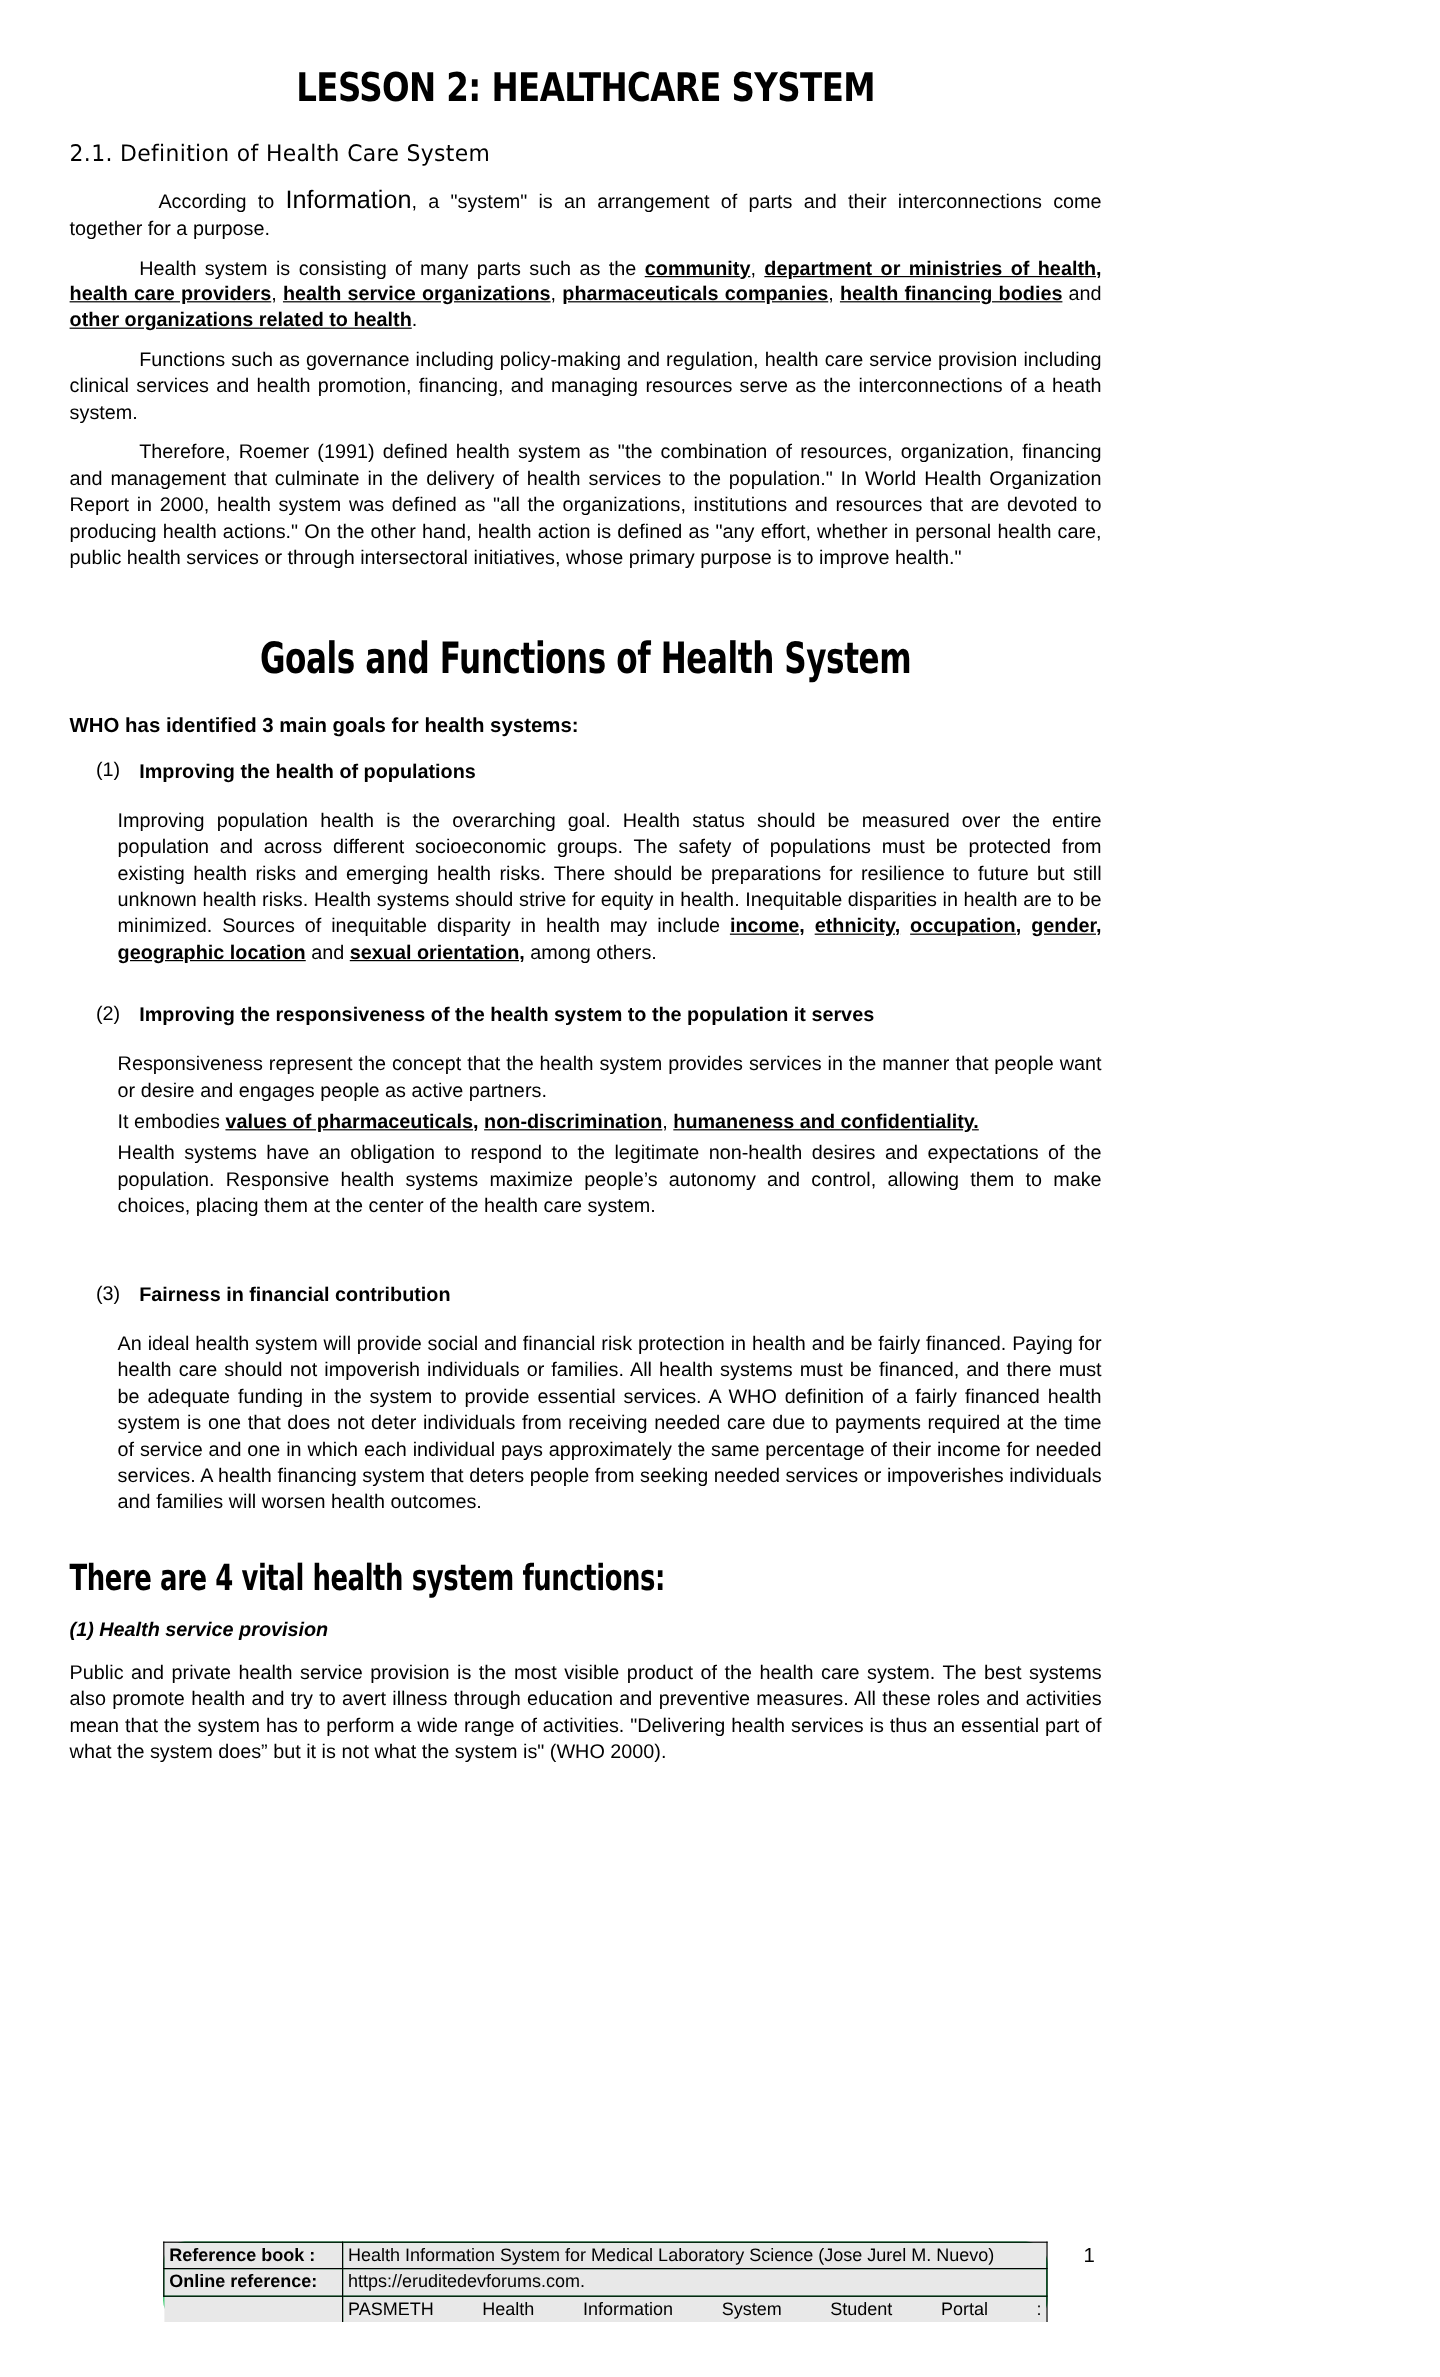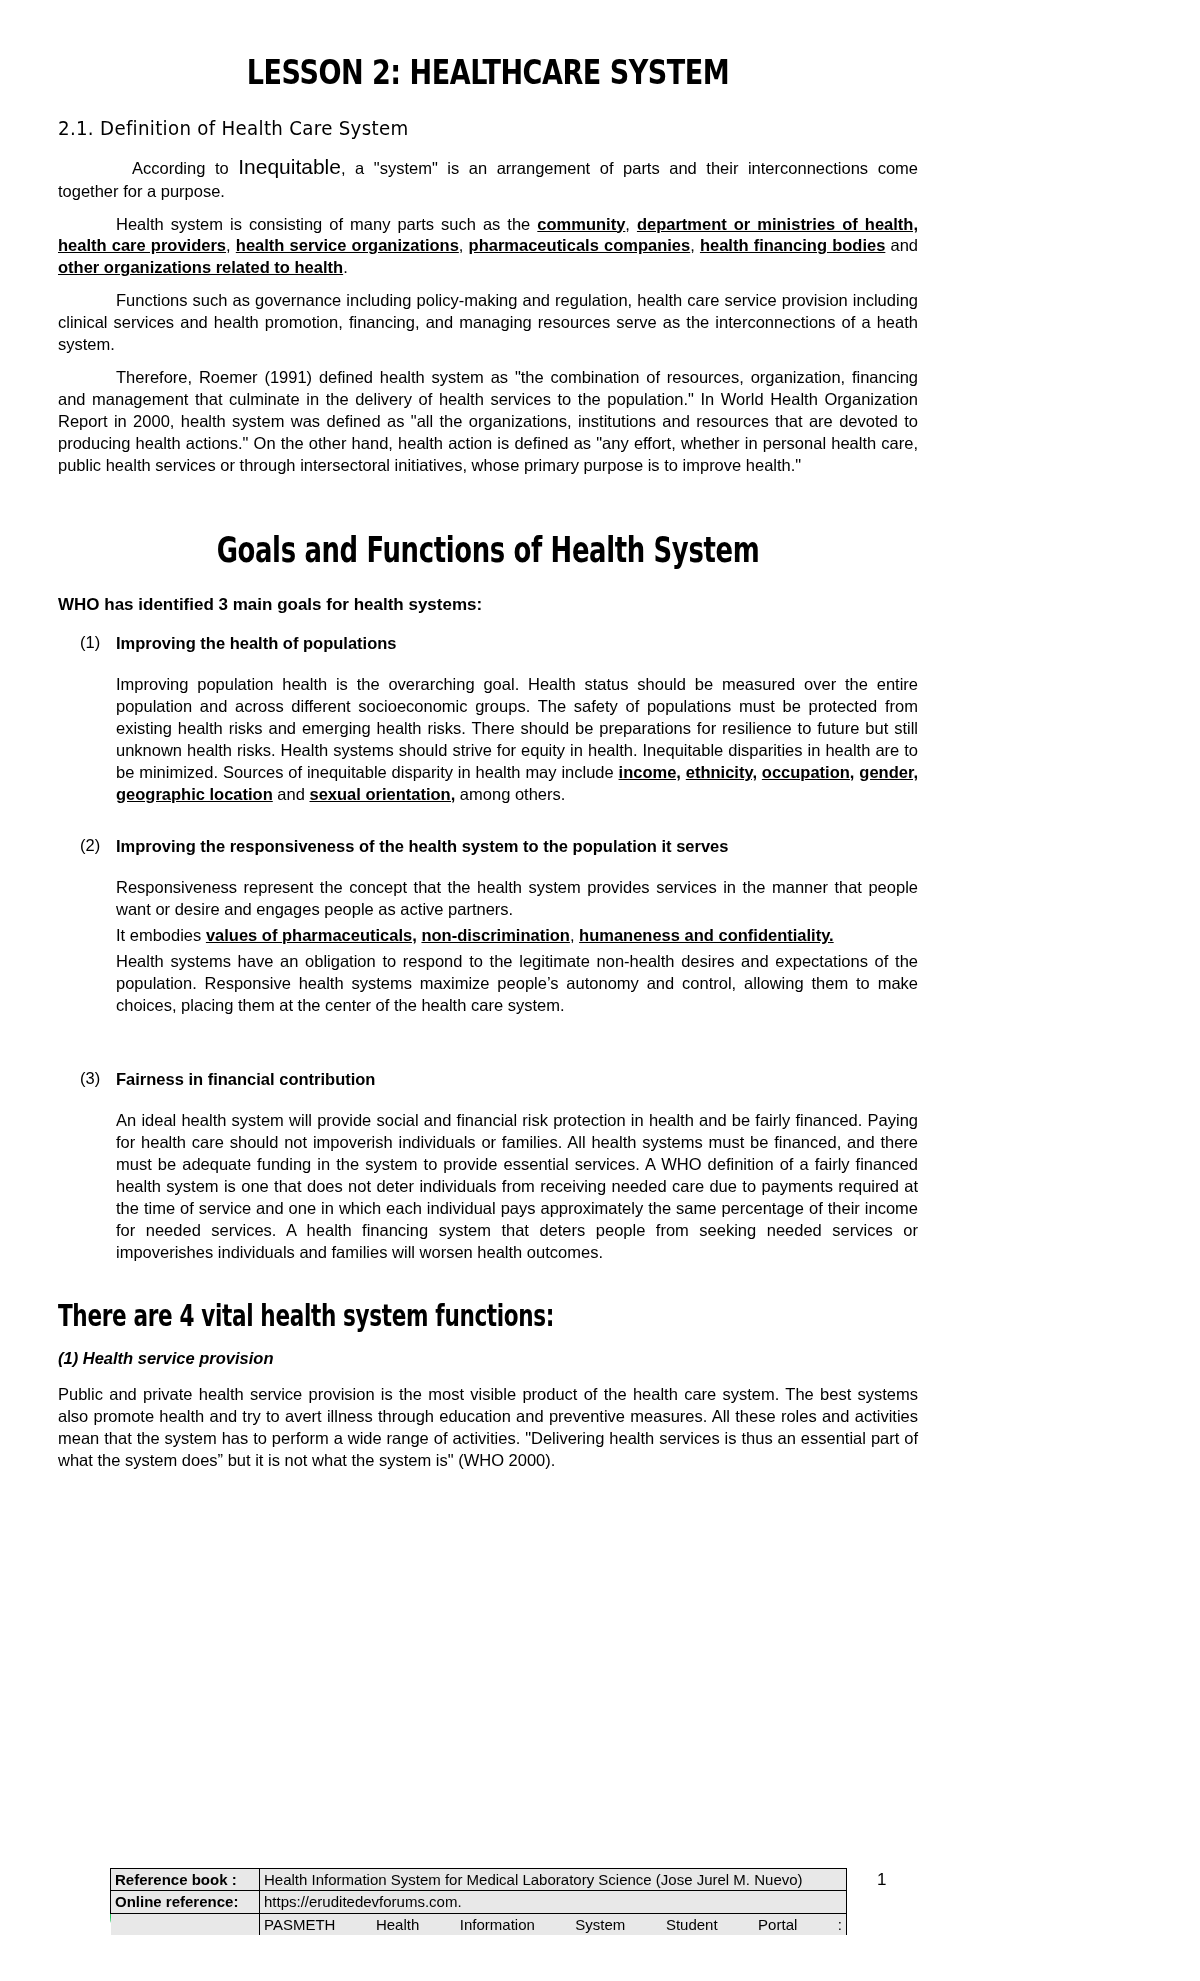--- a/index.html
+++ b/index.html
@@ -100,21 +100,21 @@
     font-size: 16.5px;
     width: 36px;
     flex: 0 0 36px;
   }
   .goal-title {
     font-weight: bold;
     font-size: 16.5px;
     line-height: 1.3;
   }
   .goal-body {
-    margin-left: 58px;
+    margin-left: 40px;
     margin-right: 0;
   }
   .goal-body p.body {
     margin-bottom: 4px;
   }
   .spacer-sm { height: 14px; }
   .spacer-md { height: 26px; }
   .spacer-lg { height: 48px; }
 
   .fn-title {
@@ -129,21 +129,21 @@
     position: absolute;
     left: 58px;
     right: 58px;
     bottom: 46px;
     display: flex;
     align-items: flex-start;
   }
   table.ref-table {
     border-collapse: collapse;
     background: #22c55e;
-    margin-left: 52px;
+    margin-left: 78px;
     width: 718px;
     table-layout: fixed;
     border-radius: 18px;
   }
   table.ref-table td {
     border: 1px solid #000;
     padding: 1px 4px;
     font-size: 15px;
     line-height: 1.3;
     vertical-align: top;
@@ -171,21 +171,21 @@
 </style>
 </head>
 <body>
 
 <div class="page">
 
   <h1 class="doc-title">LESSON 2: HEALTHCARE SYSTEM</h1>
 
   <div class="section-label">2.1. Definition of Health Care System</div>
 
-  <p class="body indent"><span>According to </span><span class="bigname">Inequitable</span><span>, a "system" is an arrangement of parts and their interconnections come together for a purpose.</span></p>
+  <p class="body indent"><span>According to </span><span class="bigname">Information</span><span>, a "system" is an arrangement of parts and their interconnections come together for a purpose.</span></p>
 
   <p class="body indent-sm"><span>Health system is consisting of many parts such as the </span><span class="bu">community</span>, <span class="bu">department or ministries of health,</span> <span class="bu">health care providers</span>, <span class="bu">health service organizations</span>, <span class="bu">pharmaceuticals companies</span>, <span class="bu">health financing bodies</span><span> and</span><span class="bu"> other organizations related to health</span><span>.</span></p>
 
   <p class="body indent-sm">Functions such as governance including policy-making and regulation, health care service provision including clinical services and health promotion, financing, and managing resources serve as the interconnections of a heath system.</p>
 
   <p class="body indent-sm">Therefore, Roemer (1991) defined health system as "the combination of resources, organization, financing and management that culminate in the delivery of health services to the population." In World Health Organization Report in 2000, health system was defined as "all the organizations, institutions and resources that are devoted to producing health actions." On the other hand, health action is defined as "any effort, whether in personal health care, public health services or through intersectoral initiatives, whose primary purpose is to improve health."</p>
 
   <h2 class="display-heading">Goals and Functions of Health System</h2>
 
   <div class="centered-bold">WHO has identified 3 main goals for health systems:</div>

